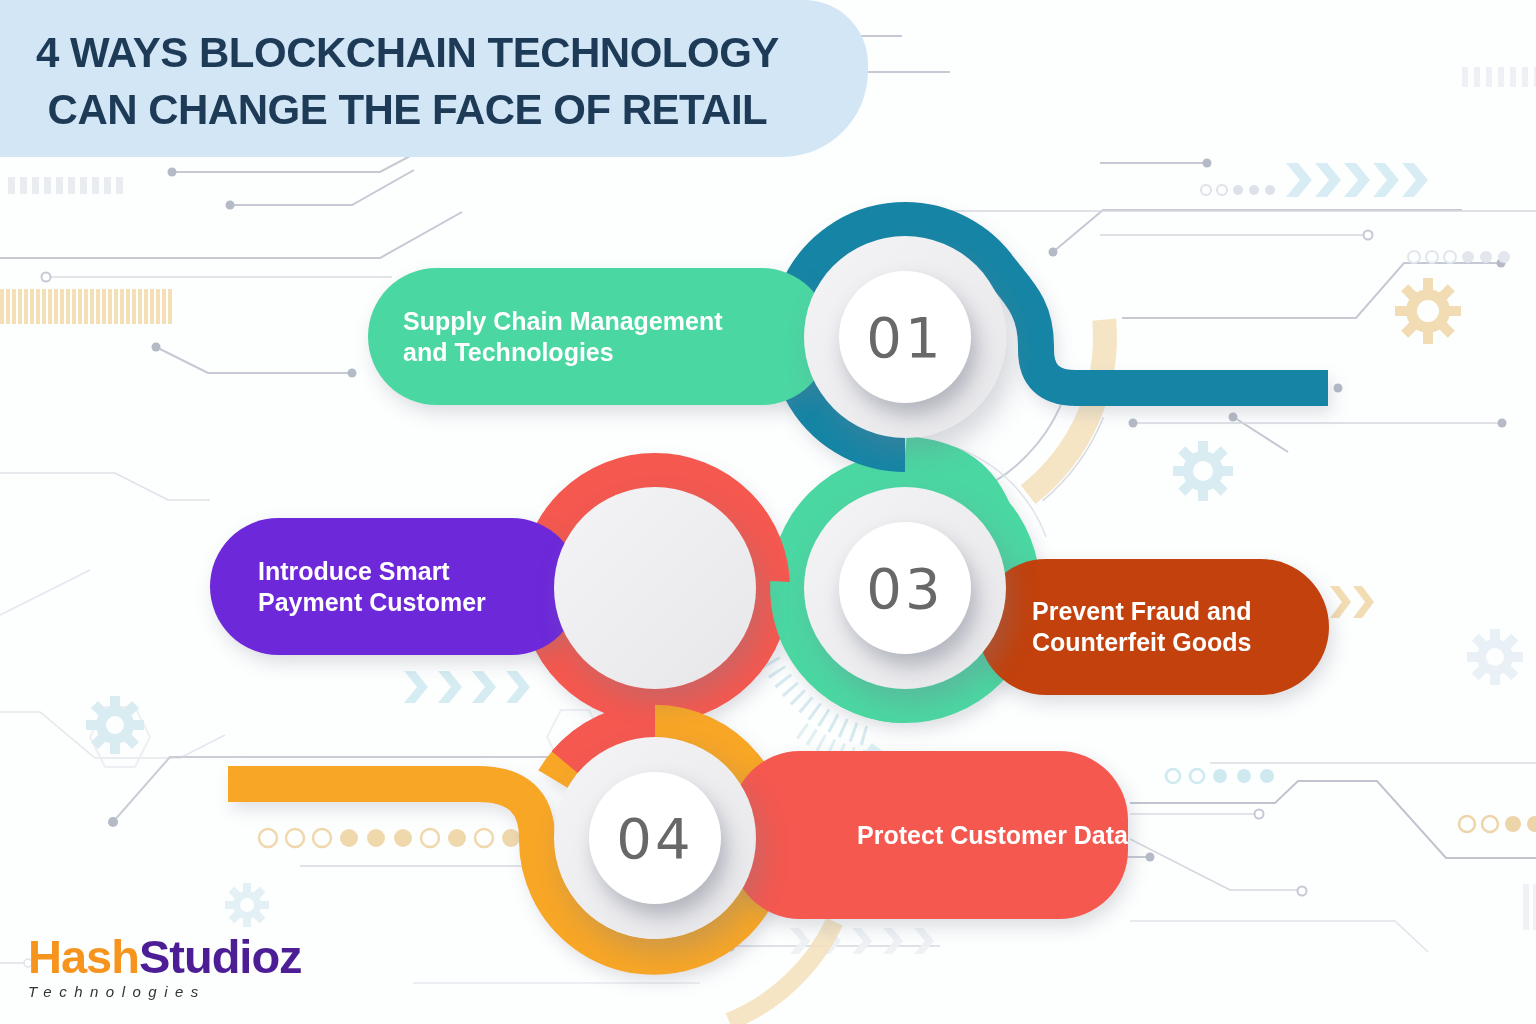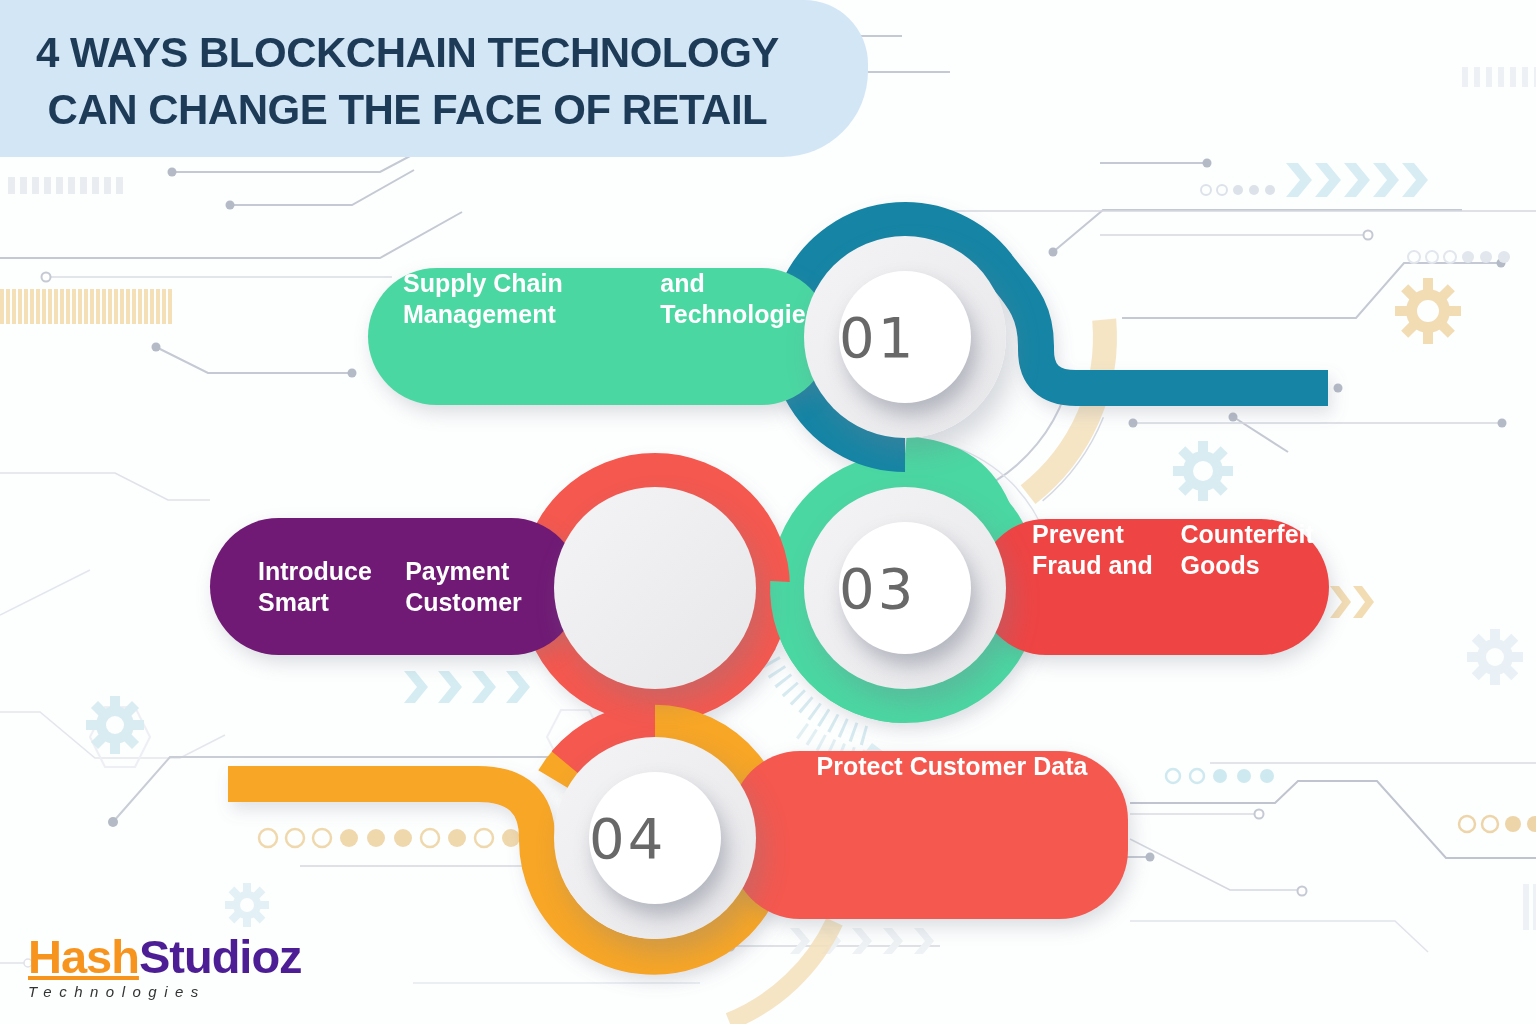--- a/index.html
+++ b/index.html
@@ -8,42 +8,42 @@
   .stage{position:absolute;inset:0;width:1536px;height:1024px;}
   svg.art{position:absolute;left:0;top:0;z-index:1;}
 
   
   .title-block{position:absolute;left:0;top:0;width:868px;height:157px;z-index:4;
     border-radius:0 64px 86px 0;}
   .title-text{position:absolute;left:36px;top:24px;font-weight:bold;font-size:42px;
     line-height:57px;letter-spacing:-.5px;text-align:center;}
 
   
-  .pill{position:absolute;z-index:2;border-radius:69px;display:flex;
+  .pill{position:absolute;z-index:2;border-radius:69px;display:flex;flex-direction:column;
     justify-content:center;box-shadow:4px 8px 18px rgba(120,128,145,.25);}
   .pill .ln{color:#ffffff;font-weight:bold;font-size:25px;line-height:31px;}
   #pill-1{left:368px;top:268px;width:462px;height:137px;padding-left:35px;box-sizing:border-box;}
   #pill-2{left:210px;top:518px;width:370px;height:137px;padding-left:48px;box-sizing:border-box;}
   #pill-3{left:978px;top:519px;width:351px;height:136px;padding-left:54px;box-sizing:border-box;}
   #pill-4{left:731px;top:751px;width:397px;height:168px;padding-left:45px;box-sizing:border-box;text-align:right;}
 
   
   .num-gray{position:absolute;width:202px;height:202px;border-radius:50%;z-index:3;
     background:linear-gradient(135deg,#f4f4f6,#e7e7ea);
     box-shadow:8px 14px 26px rgba(120,126,142,.30);}
   .num-white{position:absolute;width:132px;height:132px;border-radius:50%;z-index:3;
     background:#ffffff;box-shadow:6px 12px 20px rgba(110,116,132,.45);
-    display:flex;align-items:center;justify-content:flex-start;}
+    display:flex;align-items:center;justify-content:center;}
   .num-white span{font-family:"DejaVu Sans",sans-serif;font-size:56px;letter-spacing:3px;
     color:#686868;}
 
   
   .logo{position:absolute;left:28px;top:933px;z-index:4;}
   .logo .name{font-size:47px;font-weight:bold;letter-spacing:-1px;line-height:48px;}
-  .logo .p1{color:#f7941e;text-decoration:underline;}
+  .logo .p1{color:#f7941e;}
   .logo .p2{color:#4c1d95;}
   .logo .tagline{font-size:15px;font-style:italic;letter-spacing:7.5px;color:#333333;
     margin-top:2px;}
 </style>
 </head>
 <body>
 
 <div class="stage">
 
 <svg class="art" width="1536" height="1024" viewBox="0 0 1536 1024">
@@ -336,25 +336,25 @@
   <div class="title-text">
     <div style="color: rgb(29, 58, 87);">4 WAYS BLOCKCHAIN TECHNOLOGY</div>
     <div style="color: rgb(29, 58, 87);">CAN CHANGE THE FACE OF RETAIL</div>
   </div>
 </div>
 
 <div class="pill" id="pill-1" style="background: rgb(75, 215, 162);">
   <div class="ln">Supply Chain Management</div>
   <div class="ln">and Technologies</div>
 </div>
-<div class="pill" id="pill-2" style="background: #701a75; align-items: center;">
+<div class="pill" id="pill-2" style="background: #6d28d9;">
   <div class="ln">Introduce Smart</div>
   <div class="ln">Payment Customer</div>
 </div>
-<div class="pill" id="pill-3" style="background: #ef4444;">
+<div class="pill" id="pill-3" style="background: #c2410c; margin-top: 40px;">
   <div class="ln">Prevent Fraud and</div>
   <div class="ln">Counterfeit Goods</div>
 </div>
 <div class="pill" id="pill-4" style="background: rgb(244, 88, 79);">
   <div class="ln">Protect Customer Data</div>
 </div>
 
 <div class="num-gray" style="left:804px;top:236px;"></div>
 <div class="num-white" style="left:839px;top:271px;">
   <span>01</span>

